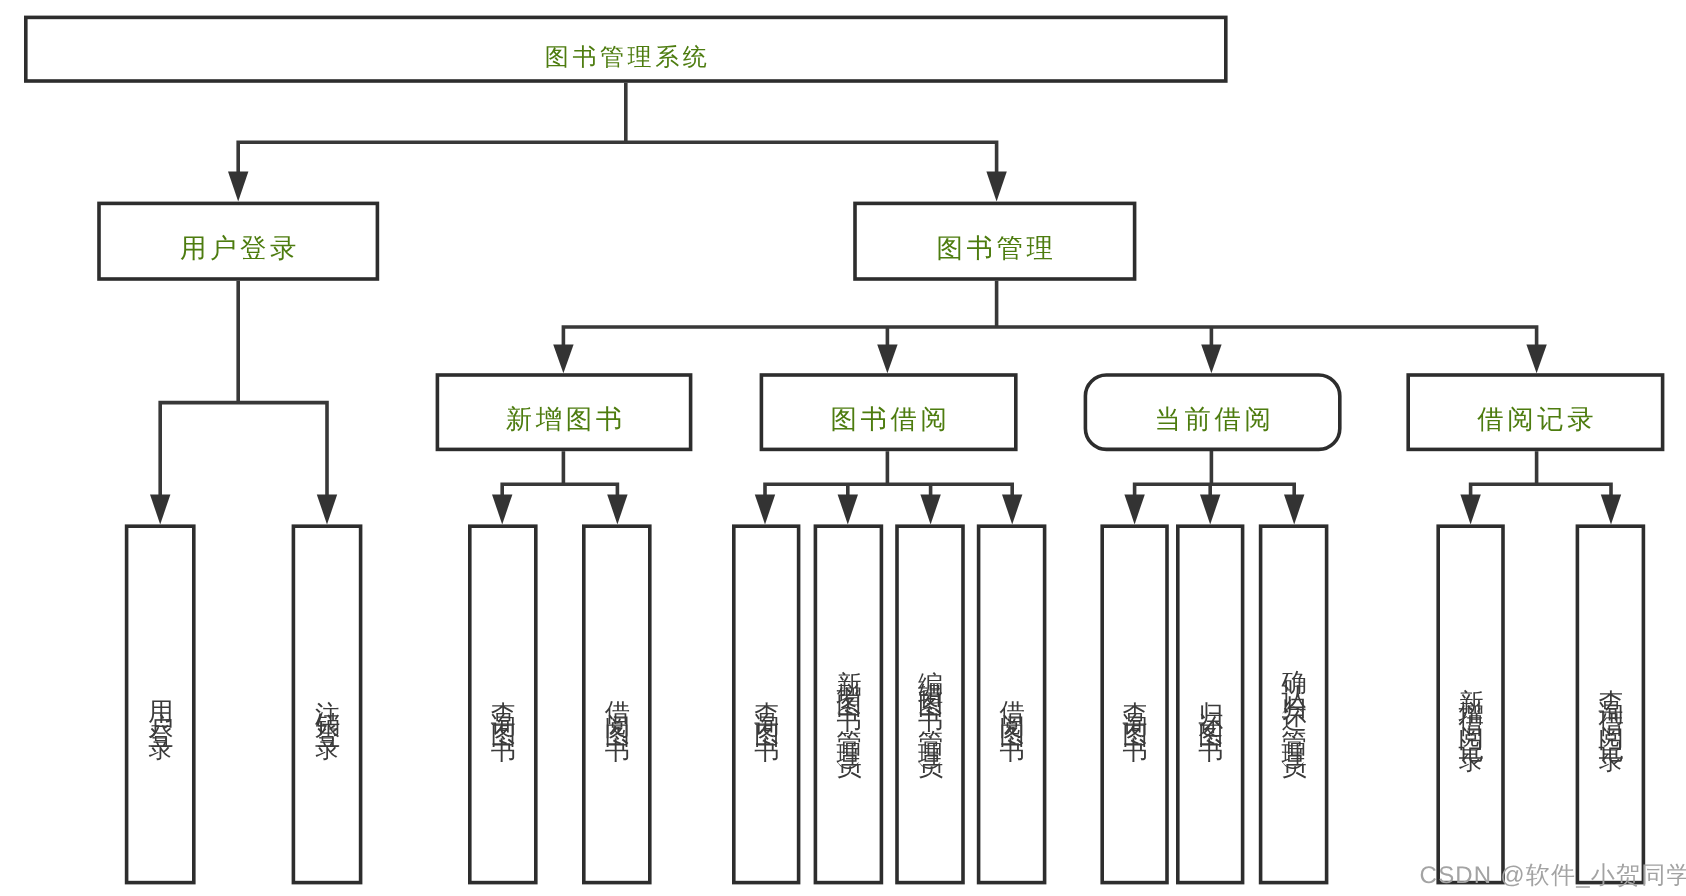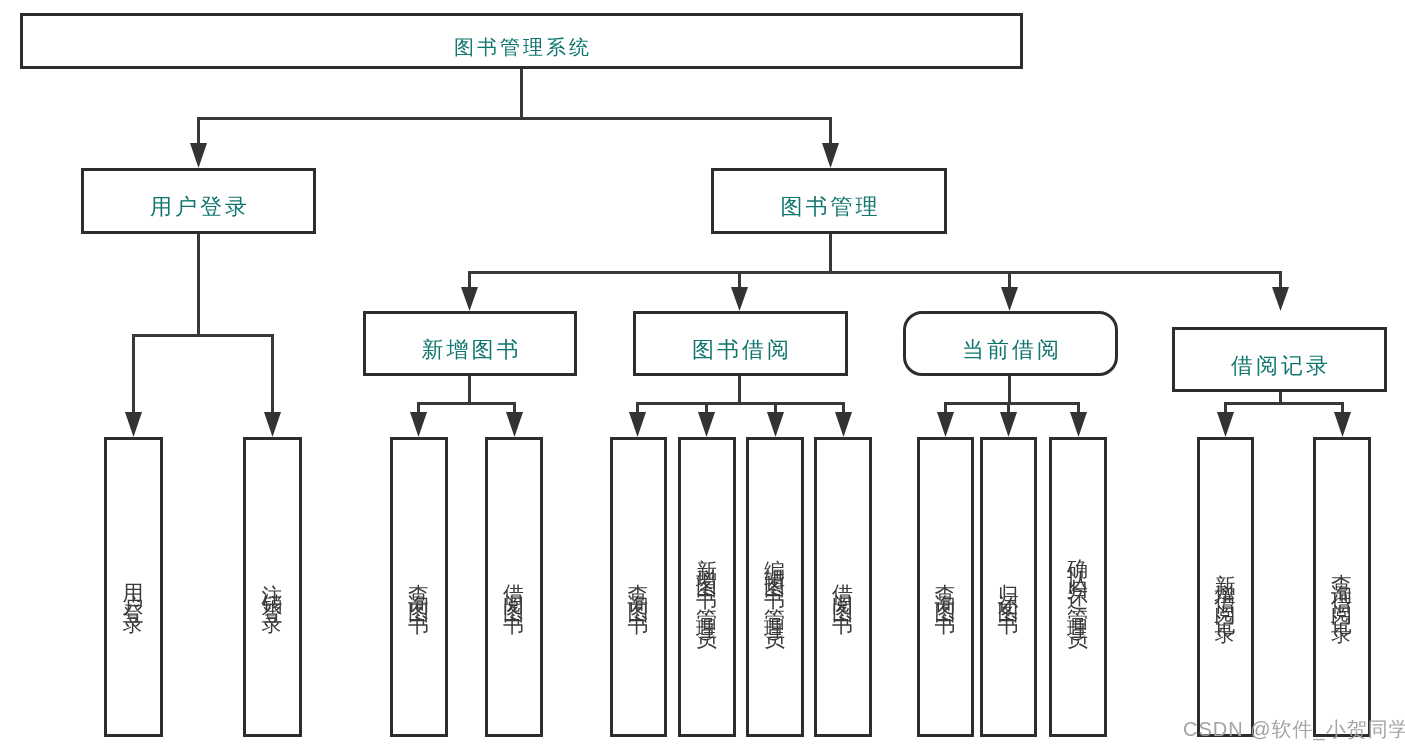--- a/index.html
+++ b/index.html
@@ -17,21 +17,21 @@
     background:#ffffff;
     border:3px solid #2d2d2d;
     display:flex;align-items:center;justify-content:center;
     color:#3a3a3a;
   }
   .node.h .lbl{
     font-size:22px;
     letter-spacing:3px;
     text-indent:3px;
     white-space:nowrap;
-    color:#0f766e;
+    color:#4d7c0f;
     margin-top:12px;
   }
   .node.root .lbl{font-size:20px;}
   .node.v{border-width:3px;}
   .node.v .lbl{
     writing-mode:vertical-rl;
     text-orientation:mixed;
     font-size:21px;
     letter-spacing:10px;
     line-height:1;
@@ -108,21 +108,21 @@
 
   <div class="node h" style="left:363px;top:311px;width:214px;height:65px;">
     <span class="lbl">新增图书</span>
   </div>
   <div class="node h" style="left:633px;top:311px;width:215px;height:65px;">
     <span class="lbl">图书借阅</span>
   </div>
   <div class="node h" style="left:903px;top:311px;width:215px;height:65px;border-radius:19px;">
     <span class="lbl">当前借阅</span>
   </div>
-  <div class="node h" style="left:1172px;top:327px;width:215px;height:65px;">
+  <div class="node h" style="left:1172px;top:311px;width:215px;height:65px;">
     <span class="lbl">借阅记录</span>
   </div>
 
   <div class="node v" style="left:104px;top:437px;width:59px;height:300px;">
     <span class="lbl">用户登录</span>
   </div>
   <div class="node v" style="left:243px;top:437px;width:59px;height:300px;">
     <span class="lbl">注销登录</span>
   </div>
 

